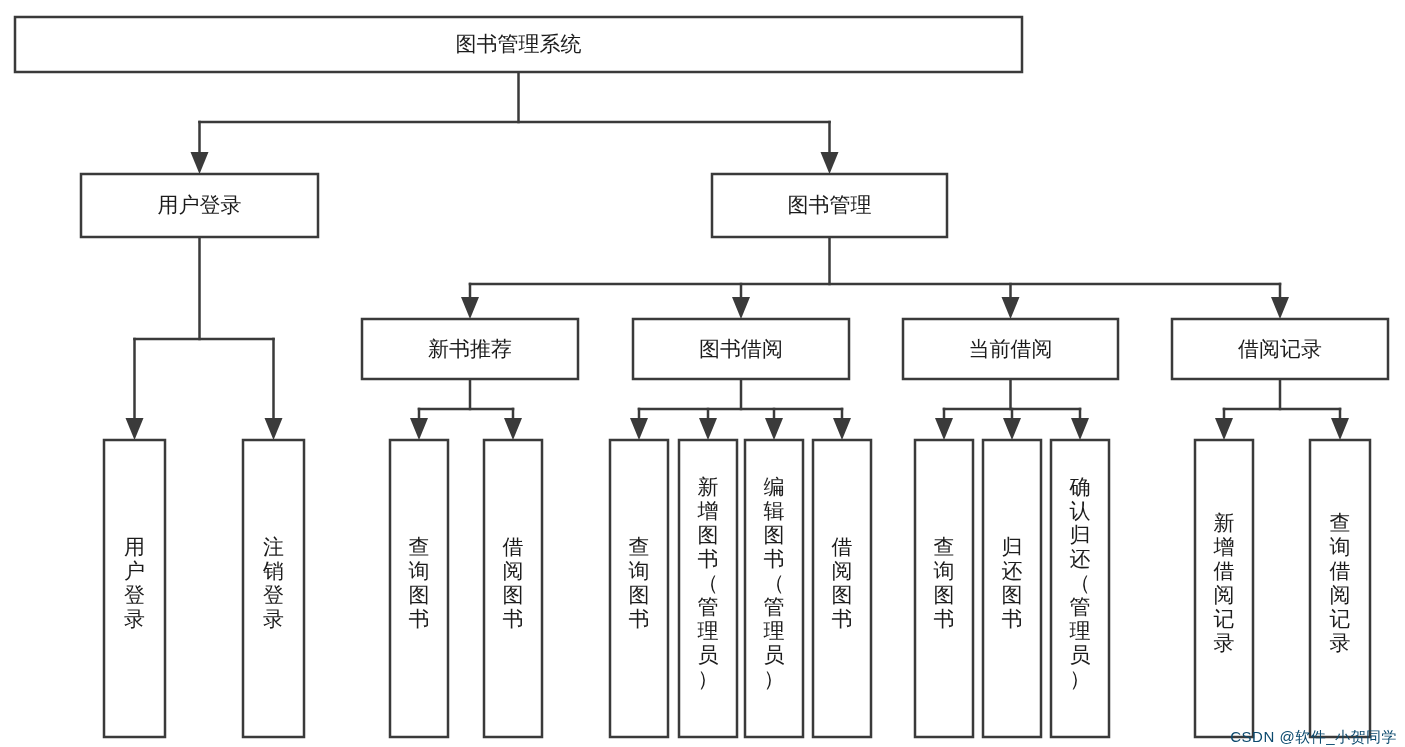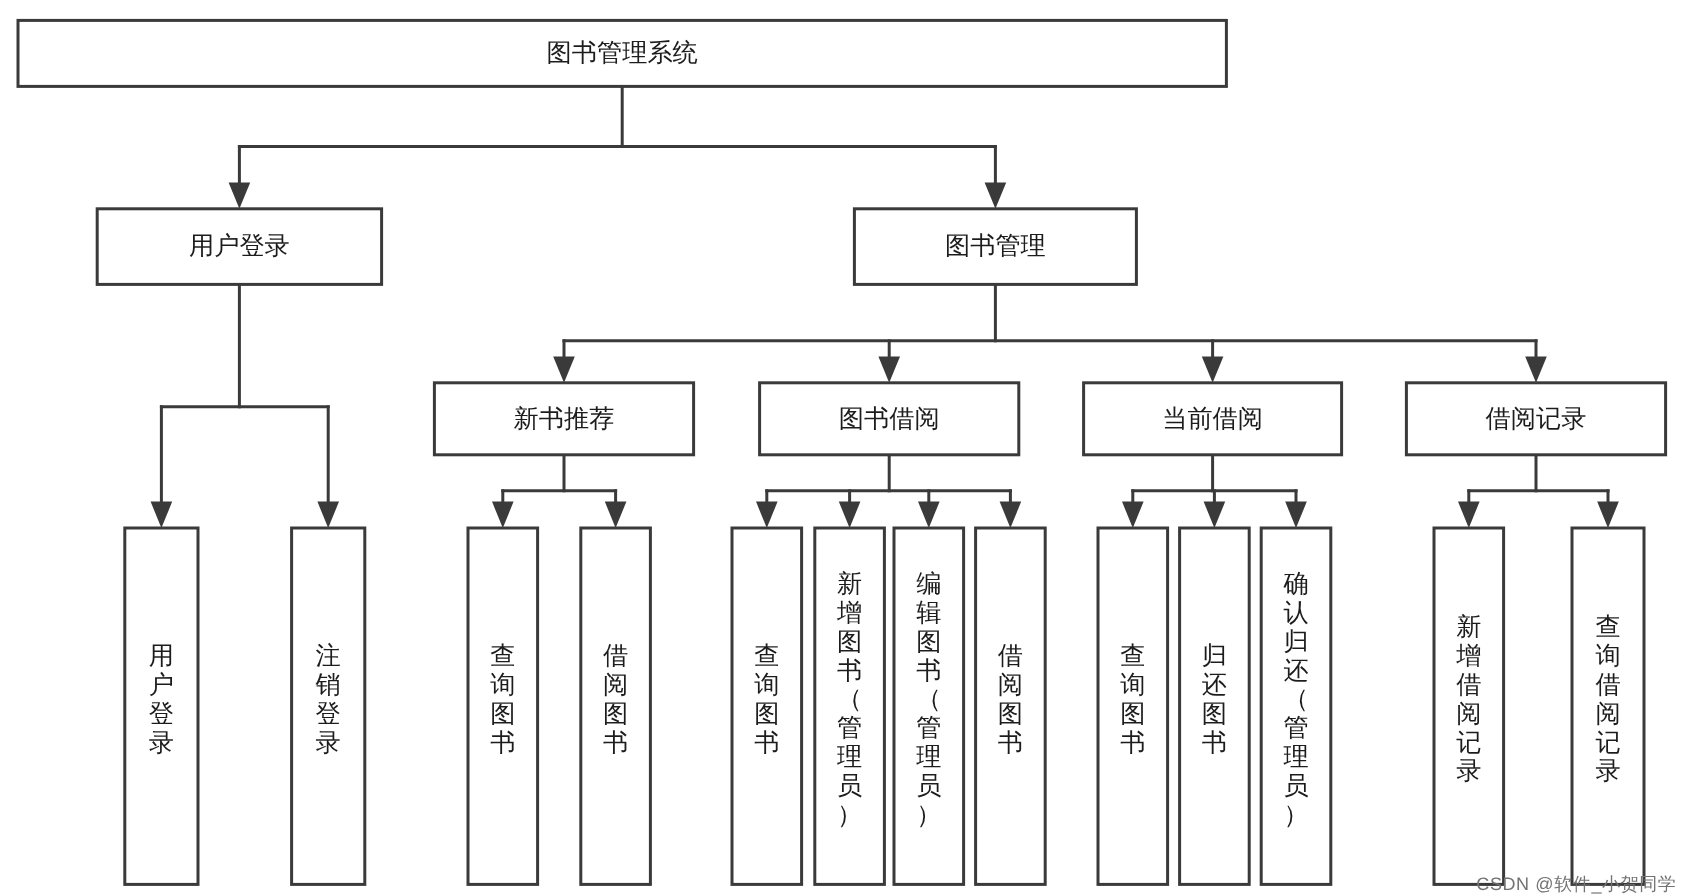--- a/index.html
+++ b/index.html
@@ -48,21 +48,21 @@
     font-size: 21px;
     fill: #1c1c1c;
     text-anchor: middle;
   }
   .watermark {
     position: absolute;
     right: 8px;
     bottom: 4px;
     font-family: "Liberation Sans", "DejaVu Sans", sans-serif;
     font-size: 15px;
-    color: #737373;
+    color: #0c4a6e;
     letter-spacing: 0.5px;
     white-space: nowrap;
     user-select: none;
   }
 </style>
 </head>
 <body>
 
 <div id="chart-root">
   <svg id="chart-svg" width="1405" height="747" viewBox="0 0 1405 747" xmlns="http://www.w3.org/2000/svg">

